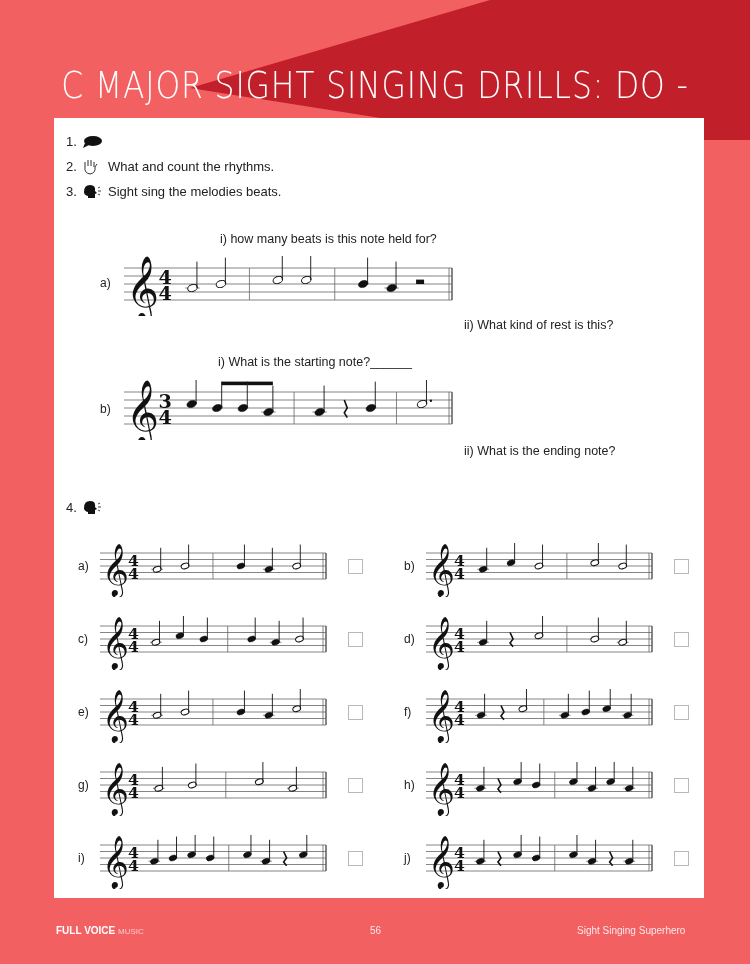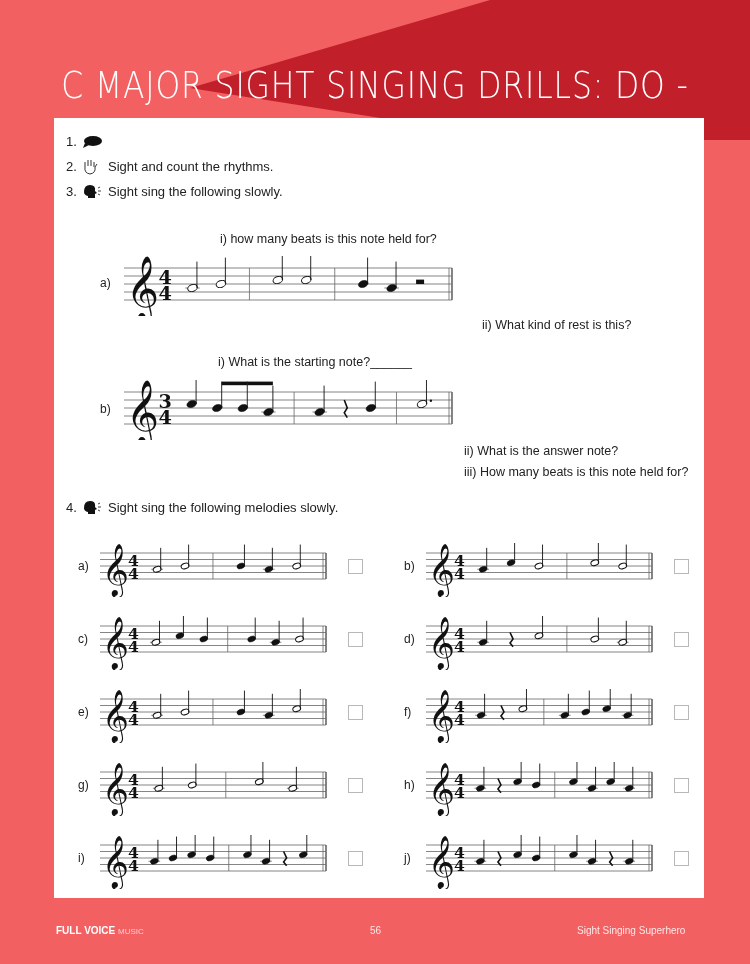--- a/index.html
+++ b/index.html
@@ -49,31 +49,31 @@
         </svg>
     </span>
   </div>
   <div class="instr" style="top:41px">
     <span class="num">2.</span>
     <span class="ic">
       <svg width="16" height="16">
           <path d="M3 8 L3 3 M6 7 L6 1 M9 7 L9 1 M12 8 L12 3 M3 8 Q2 14 8 15 Q14 14 13 8 L15 5" stroke="#333" stroke-width="1" fill="none"></path>
         </svg>
     </span>
-    <span>Sight and count the rhythms.</span>
+    <span>What and count the rhythms.</span>
   </div>
   <div class="instr" style="top:66px">
     <span class="num">3.</span>
     <span class="ic">
       <svg width="20" height="16">
           <path d="M2 8 Q2 1 8 1 Q14 1 13 7 L15 9 L13 10 L13 14 L6 14 L6 12 Q2 11 2 8Z" fill="#111"></path>
           <path d="M16 4 L18 3 M16 7 L19 7 M16 10 L18 11" stroke="#111" stroke-width="0.8"></path>
         </svg>
     </span>
-    <span>Sight sing the following slowly.</span>
+    <span>Sight sing the melodies beats.</span>
   </div>
 
   <div class="q" style="left:118px; top:114px">i) how many beats is this note held for?</div>
   <div class="lbl" style="left:46px; top:158px">a)</div>
   <svg class="staff" style="left:64px; top:138px" width="340" height="60" id="staff-ex-a">
       <line x1="6" x2="334" y1="12" y2="12" stroke="#666" stroke-width="0.8"></line>
       <line x1="6" x2="334" y1="20" y2="20" stroke="#666" stroke-width="0.8"></line>
       <line x1="6" x2="334" y1="28" y2="28" stroke="#666" stroke-width="0.8"></line>
       <line x1="6" x2="334" y1="36" y2="36" stroke="#666" stroke-width="0.8"></line>
       <line x1="6" x2="334" y1="44" y2="44" stroke="#666" stroke-width="0.8"></line>
@@ -93,21 +93,21 @@
       <line x1="216.75555555555556" x2="216.75555555555556" y1="12" y2="44" stroke="#666" stroke-width="0.8"></line>
       <ellipse cx="245.2" cy="28" rx="4.96" ry="3.36" transform="rotate(-20 245.2 28)" fill="#111" stroke="#111" stroke-width="0.5"></ellipse>
       <line x1="249.6" x2="249.6" y1="28" y2="1.6000000000000014" stroke="#111" stroke-width="0.9"></line>
       <line x1="266.44444444444446" x2="280.84444444444443" y1="32" y2="32" stroke="#666" stroke-width="0.8"></line>
       <ellipse cx="273.64444444444445" cy="32" rx="4.96" ry="3.36" transform="rotate(-20 273.64444444444445 32)" fill="#111" stroke="#111" stroke-width="0.5"></ellipse>
       <line x1="278.0444444444444" x2="278.0444444444444" y1="32" y2="5.600000000000001" stroke="#111" stroke-width="0.9"></line>
       <rect x="298.0888888888889" y="23.6" width="8" height="4.4" fill="#111"></rect>
       <line x1="331" x2="331" y1="12" y2="44" stroke="#666" stroke-width="0.8"></line>
       <line x1="334" x2="334" y1="12" y2="44" stroke="#666" stroke-width="1.6"></line>
     </svg>
-  <div class="q" style="left:380px; top:200px">ii) What kind of rest is this?</div>
+  <div class="q" style="left:362px; top:200px">ii) What kind of rest is this?</div>
 
   <div class="q" style="left:116px; top:237px">i) What is the starting note?______</div>
   <div class="lbl" style="left:46px; top:284px">b)</div>
   <svg class="staff" style="left:64px; top:262px" width="340" height="60" id="staff-ex-b">
       <line x1="6" x2="334" y1="12" y2="12" stroke="#666" stroke-width="0.8"></line>
       <line x1="6" x2="334" y1="20" y2="20" stroke="#666" stroke-width="0.8"></line>
       <line x1="6" x2="334" y1="28" y2="28" stroke="#666" stroke-width="0.8"></line>
       <line x1="6" x2="334" y1="36" y2="36" stroke="#666" stroke-width="0.8"></line>
       <line x1="6" x2="334" y1="44" y2="44" stroke="#666" stroke-width="0.8"></line>
       <text x="8" y="51.2" font-size="56" font-family="DejaVu Serif, serif" fill="#111">𝄞</text>
@@ -131,32 +131,30 @@
       <path d="M226.28 20 L229.28 28 L226.28 32.8 L229.28 37.6" stroke="#111" stroke-width="1.6" fill="none"></path>
       <ellipse cx="252.88" cy="28" rx="4.96" ry="3.36" transform="rotate(-20 252.88 28)" fill="#111" stroke="#111" stroke-width="0.5"></ellipse>
       <line x1="257.28" x2="257.28" y1="28" y2="1.6000000000000014" stroke="#111" stroke-width="0.9"></line>
       <line x1="278.48" x2="278.48" y1="12" y2="44" stroke="#666" stroke-width="0.8"></line>
       <ellipse cx="304.08000000000004" cy="24" rx="4.96" ry="3.36" transform="rotate(-20 304.08000000000004 24)" fill="#fff" stroke="#111" stroke-width="1"></ellipse>
       <line x1="308.48" x2="308.48" y1="24" y2="-2.3999999999999986" stroke="#111" stroke-width="0.9"></line>
       <circle cx="312.88000000000005" cy="20.8" r="1.2" fill="#111"></circle>
       <line x1="331" x2="331" y1="12" y2="44" stroke="#666" stroke-width="0.8"></line>
       <line x1="334" x2="334" y1="12" y2="44" stroke="#666" stroke-width="1.6"></line>
     </svg>
-  <div class="q" style="left:362px; top:326px">ii) What is the answer note?</div>
-  <div class="q" style="left:362px; top:347px">iii) How many beats is this note held for?</div>
+  <div class="q" style="left:362px; top:326px">ii) What is the ending note?</div>
 
   <div class="instr" style="top:382px">
     <span class="num">4.</span>
     <span class="ic">
       <svg width="20" height="16">
           <path d="M2 8 Q2 1 8 1 Q14 1 13 7 L15 9 L13 10 L13 14 L6 14 L6 12 Q2 11 2 8Z" fill="#111"></path>
           <path d="M16 4 L18 3 M16 7 L19 7 M16 10 L18 11" stroke="#111" stroke-width="0.8"></path>
         </svg>
     </span>
-    <span>Sight sing the following melodies slowly.</span>
   </div>
 
   <div id="melodies">
       <div class="lbl" style="left: 24px; top: 441px;">a)</div>
       <svg class="staff" width="238" height="54" style="left: 40px; top: 425px;">
         <line x1="6" x2="232" y1="10" y2="10" stroke="#666" stroke-width="0.8"></line>
         <line x1="6" x2="232" y1="16.5" y2="16.5" stroke="#666" stroke-width="0.8"></line>
         <line x1="6" x2="232" y1="23" y2="23" stroke="#666" stroke-width="0.8"></line>
         <line x1="6" x2="232" y1="29.5" y2="29.5" stroke="#666" stroke-width="0.8"></line>
         <line x1="6" x2="232" y1="36" y2="36" stroke="#666" stroke-width="0.8"></line>

